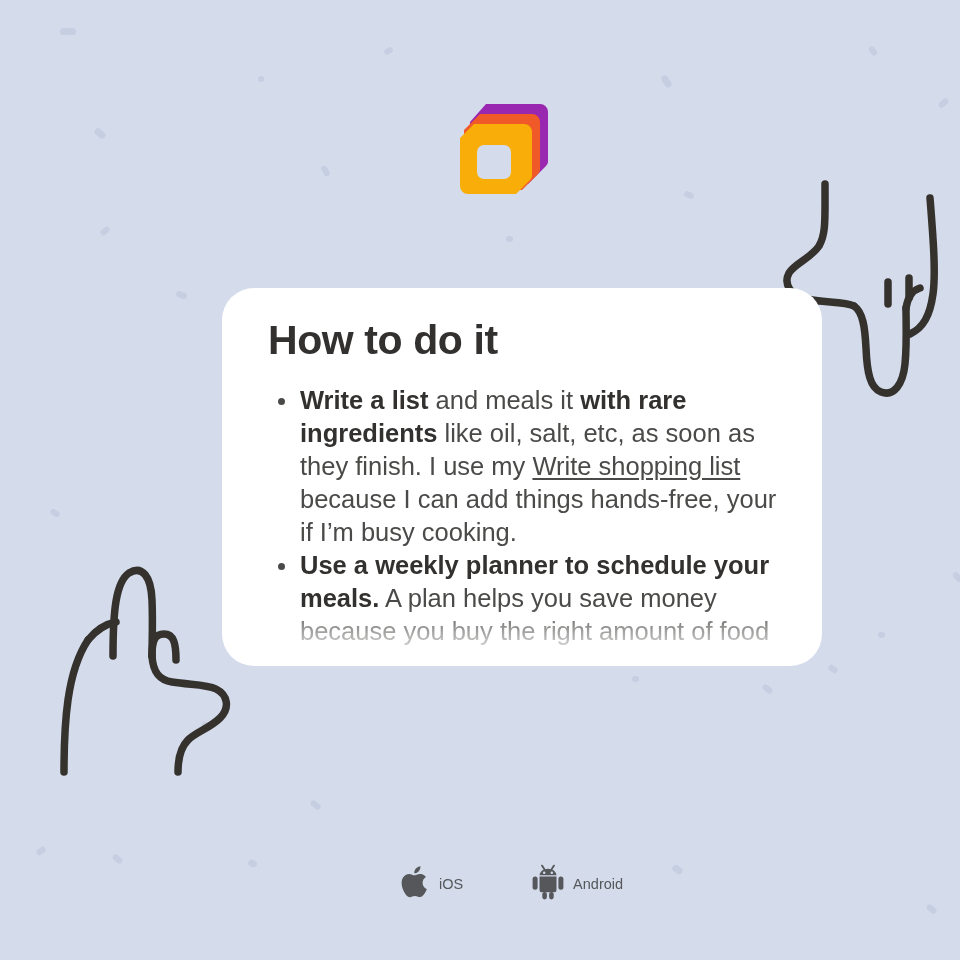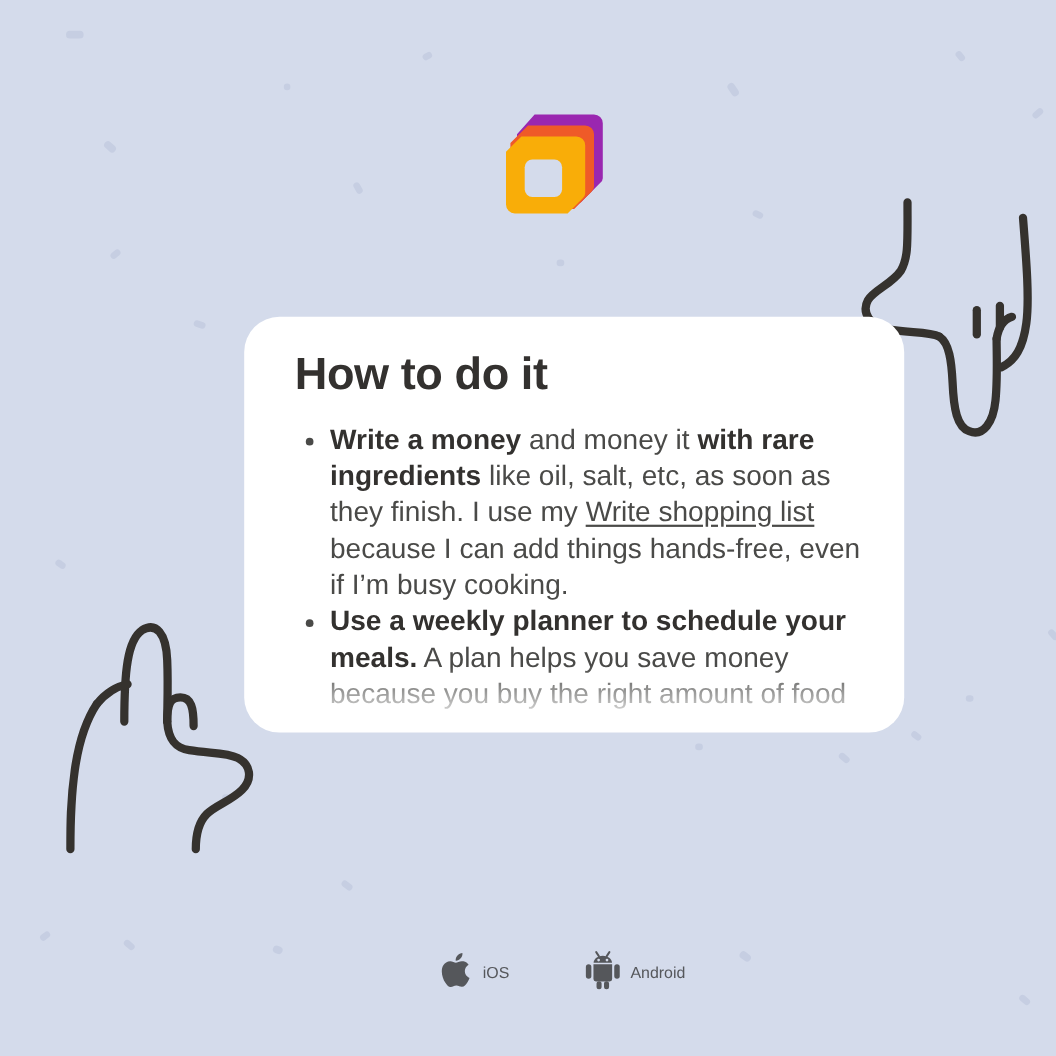--- a/index.html
+++ b/index.html
@@ -231,21 +231,21 @@
       <path d="M20 14 L72 14 A8 8 0 0 1 80 22 L80 70 A6 6 0 0 1 78 74 L62 90 L12 90 A8 8 0 0 1 4 82 L4 30 Z" fill="#ef5a28"></path>
       <path d="M14 24 L64 24 A8 8 0 0 1 72 32 L72 76 A6 6 0 0 1 70 80 L56 94 L8 94 A8 8 0 0 1 0 86 L0 38 Z" fill="#f9ad08"></path>
       <rect x="17" y="45" width="34" height="34" rx="7" fill="#d4dbeb"></rect>
     </svg>
   </div>
 
   <div id="card">
     <div id="card-inner">
       <h1 id="card-title">How to do it</h1>
       <ul id="bullets">
-          <li><span class="b">Write a money</span><span> and money it </span><span class="b">with rare ingredients</span><span> like oil, salt, etc, as soon as they finish. I use my </span><span class="u">Write shopping list </span><span>because I can add things hands-free, even if I’m busy cooking.</span></li>
+          <li><span class="b">Write a list</span><span> and meals it </span><span class="b">with rare ingredients</span><span> like oil, salt, etc, as soon as they finish. I use my </span><span class="u">Write shopping list </span><span>because I can add things hands-free, your if I’m busy cooking.</span></li>
           <li><span class="b">Use a weekly planner to schedule your meals.</span><span> A plan helps you save money because you buy the right amount of food</span></li>
         </ul>
     </div>
   </div>
 
 
 
   <div id="stores">
     <div class="store">
       <span class="glyph">

